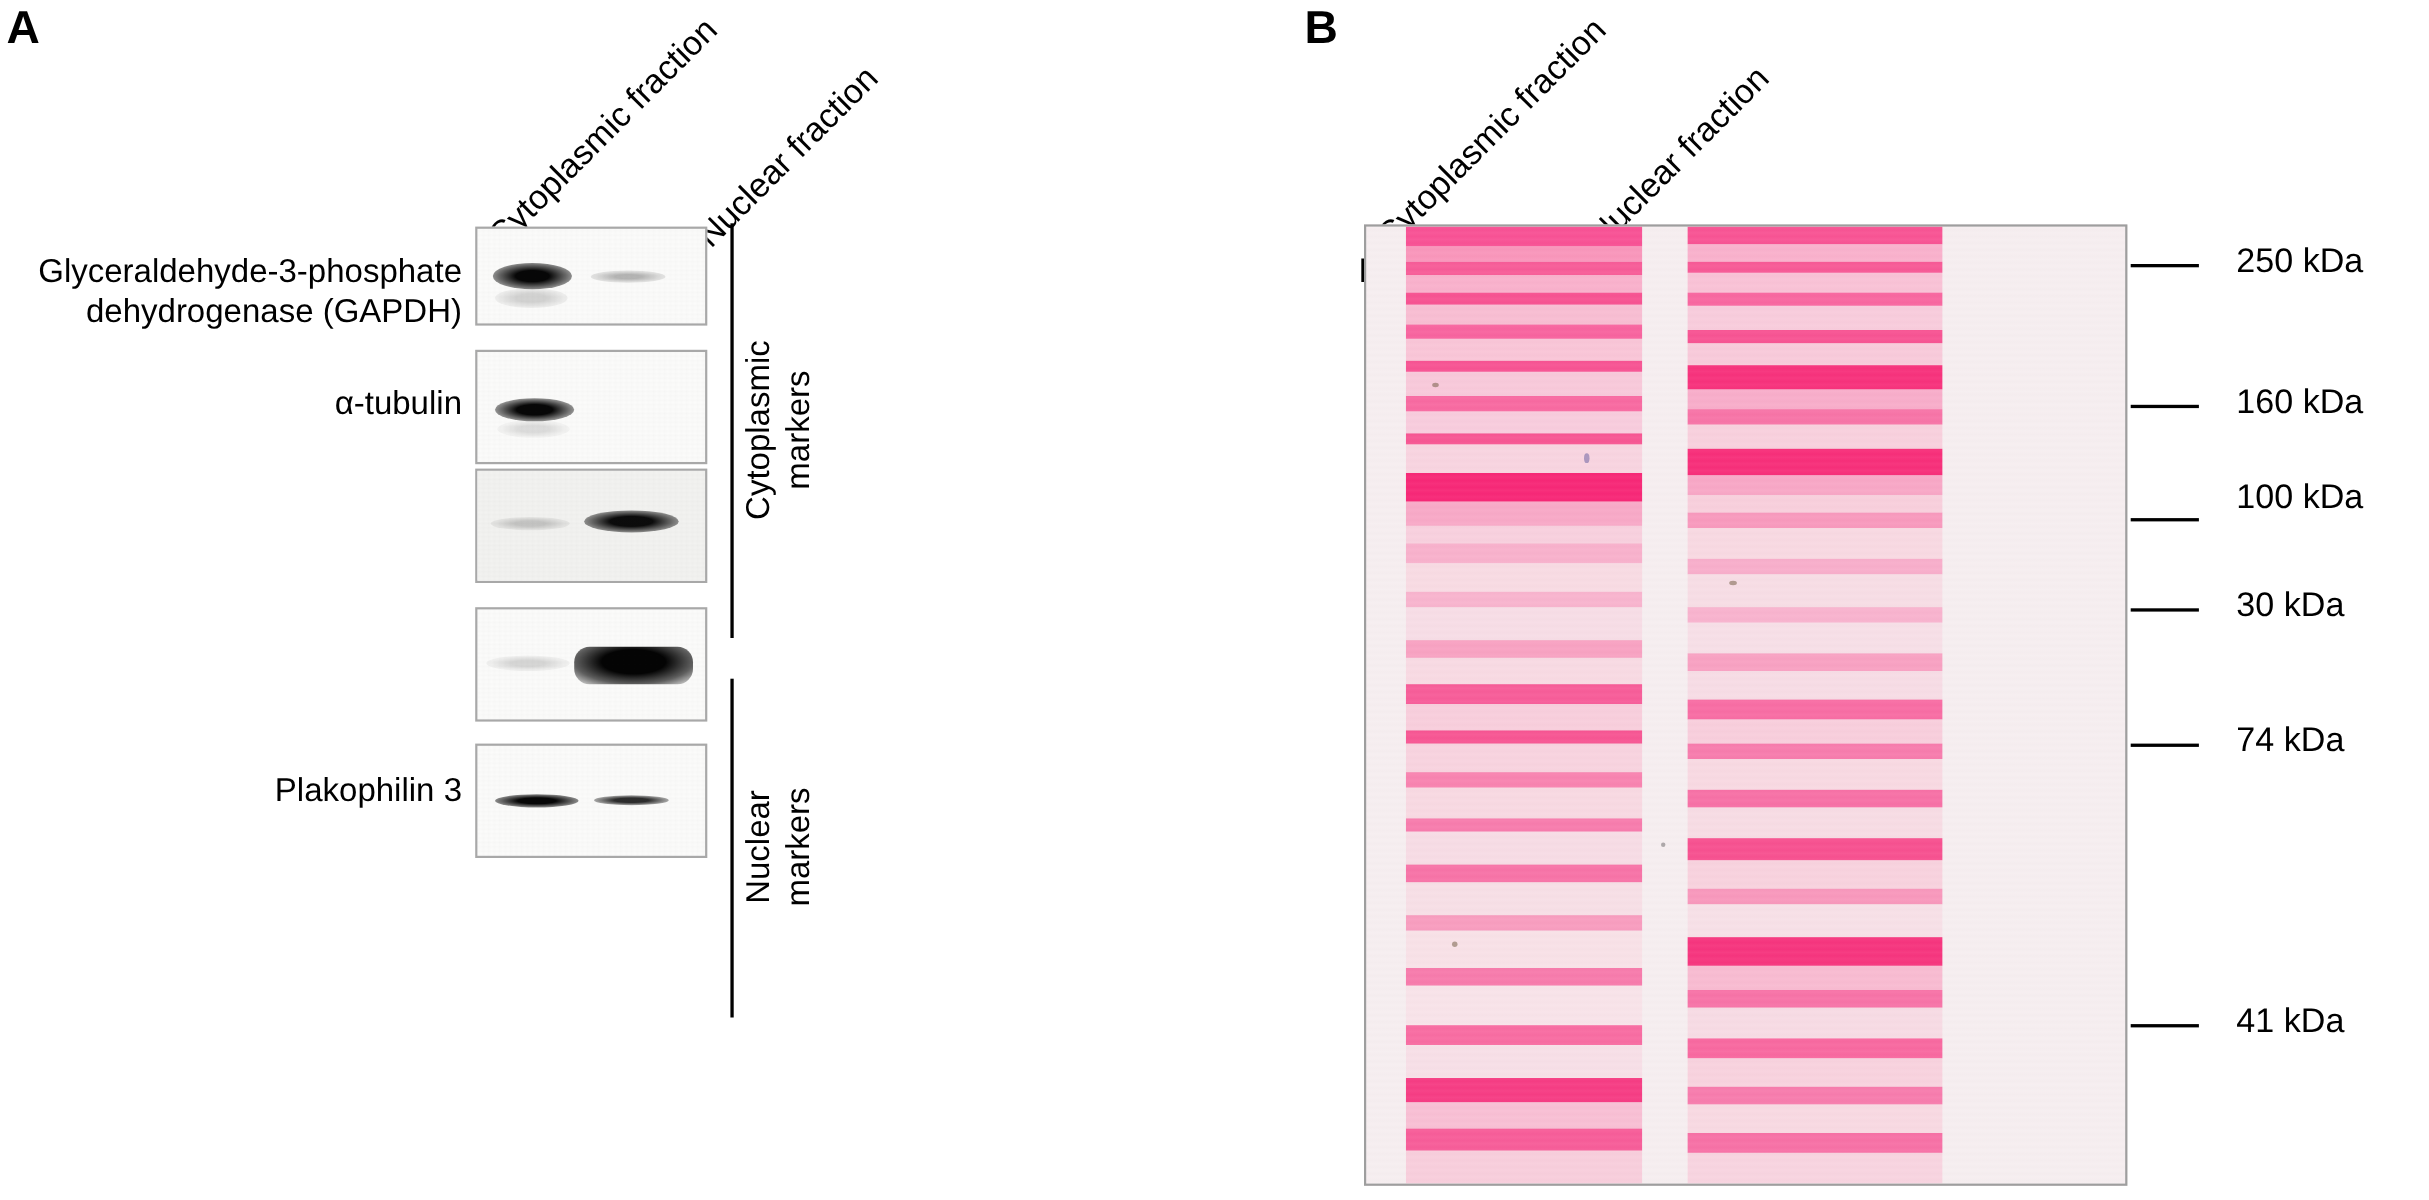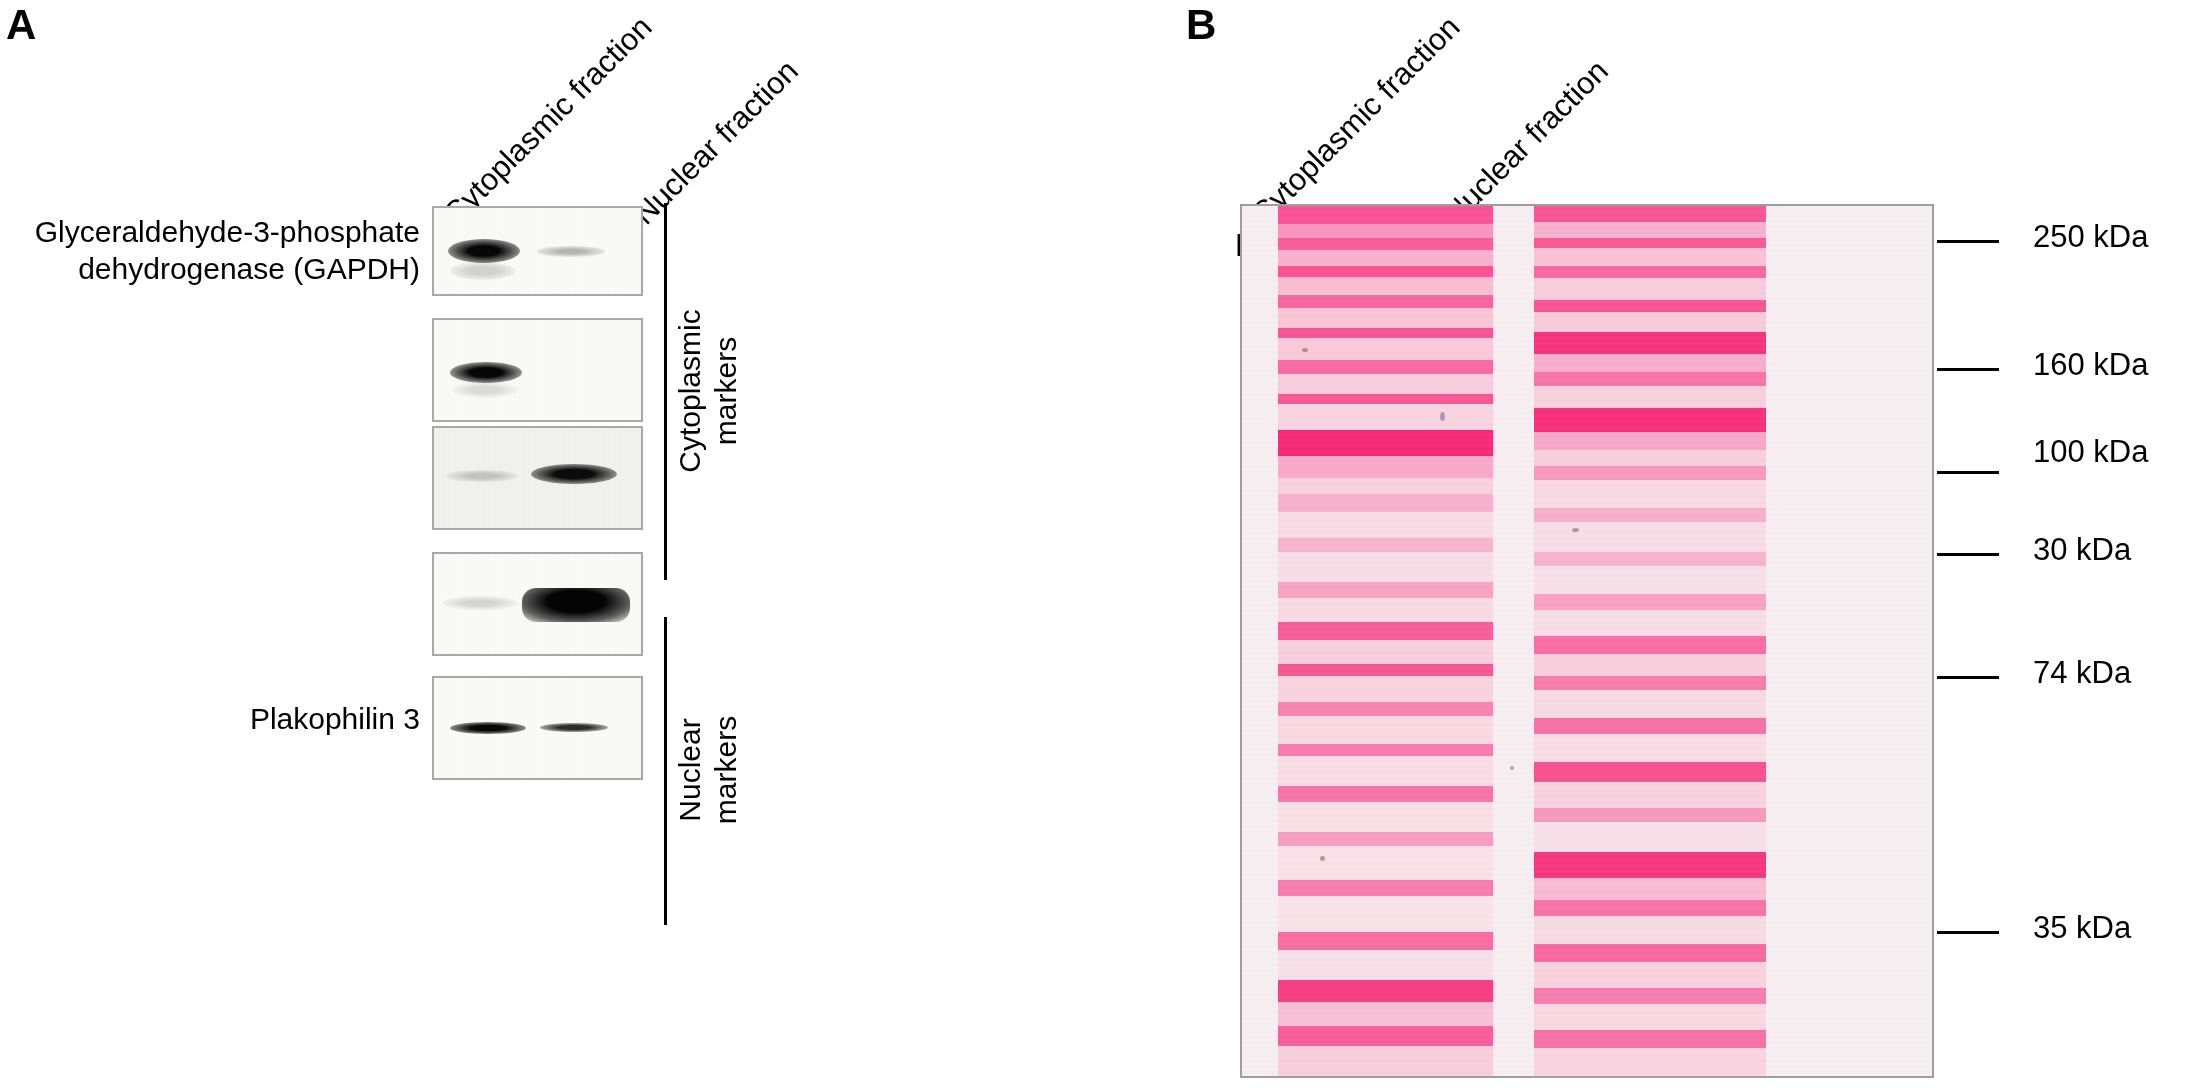--- a/index.html
+++ b/index.html
@@ -85,34 +85,35 @@
 
 <div class="fig">
 
   <div id="panel-a">
 
     <div class="panel-letter" id="panel-a-letter">A</div>
 
     <div class="hdr45" style="left:462px;top:196px;">Cytoplasmic fraction</div>
     <div class="hdr45" style="left:652px;top:196px;">Nuclear fraction</div>
 
-    <div class="row-label" style="left:0px;top:213px;width:420px;text-align:right;">Glyceraldehyde-3-phosphate
+    <div class="row-label" style="left:0px;top:228px;width:420px;text-align:right;">Glyceraldehyde-3-phosphate
 dehydrogenase (GAPDH)</div>
     <div class="blot" style="left:432px;top:206px;width:207px;height:86px;">
       <div class="blot-inner">
         <div class="band" style="left:14px;top:31px;width:72px;height:24px;
              background:radial-gradient(ellipse at center, rgba(0,0,0,.97) 30%, rgba(0,0,0,.55) 62%, rgba(0,0,0,0) 100%);"></div>
         <div class="band" style="left:16px;top:54px;width:66px;height:18px;
              background:radial-gradient(ellipse at center, rgba(0,0,0,.16) 30%, rgba(0,0,0,.06) 65%, rgba(0,0,0,0) 100%);"></div>
         <div class="band" style="left:103px;top:38px;width:68px;height:11px;
              background:radial-gradient(ellipse at center, rgba(0,0,0,.28) 25%, rgba(0,0,0,.12) 60%, rgba(0,0,0,0) 100%);"></div>
         <div class="grain"></div>
       </div>
     </div>
 
+    <div class="row-label" style="left:0px;top:348px;width:420px;">α-tubulin</div>
     <div class="blot" style="left:432px;top:318px;width:207px;height:100px;">
       <div class="blot-inner">
         <div class="band" style="left:16px;top:42px;width:72px;height:21px;
              background:radial-gradient(ellipse at center, rgba(0,0,0,.97) 32%, rgba(0,0,0,.5) 64%, rgba(0,0,0,0) 100%);"></div>
         <div class="band" style="left:18px;top:62px;width:66px;height:16px;
              background:radial-gradient(ellipse at center, rgba(0,0,0,.12) 30%, rgba(0,0,0,.04) 62%, rgba(0,0,0,0) 100%);"></div>
         <div class="grain"></div>
       </div>
     </div>
 
@@ -277,17 +278,17 @@
     <div class="mw-tick" style="left:1937px;top:471px;width:62px;"></div>
     <div class="mw-label" style="left:2012px;top:434px;">100 kDa</div>
 
     <div class="mw-tick" style="left:1937px;top:553px;width:62px;"></div>
     <div class="mw-label" style="left:2012px;top:532px;">30 kDa</div>
 
     <div class="mw-tick" style="left:1937px;top:676px;width:62px;"></div>
     <div class="mw-label" style="left:2012px;top:655px;">74 kDa</div>
 
     <div class="mw-tick" style="left:1937px;top:931px;width:62px;"></div>
-    <div class="mw-label" style="left:2012px;top:910px;">35 kDa</div>
+    <div class="mw-label" style="left:2012px;top:910px;">41 kDa</div>
 
   </div>
 
 </div>
 
 </body></html>

